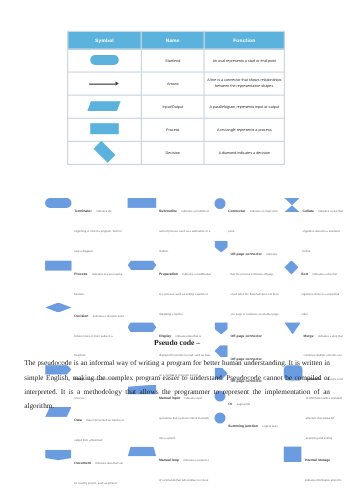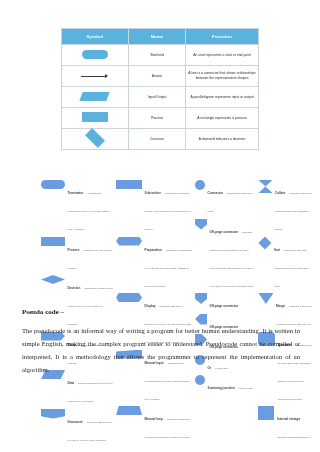--- a/index.html
+++ b/index.html
@@ -92,20 +92,21 @@
     clip-path:polygon(0 0,100% 0,50% 100%);}
   .b-db{width:17px;height:14px;border-radius:4px;}
   .b-istore{width:16px;height:14px;}
 
   
   .prose{position:absolute;left:22px;top:308px;width:278px;}
   .h-pseudo{
     font-family:"Liberation Serif",serif;
     font-size:7px;font-weight:bold;color:#1a1a1a;
     margin:0 0 9px 0;
+    text-align:center;
   }
   .p-body{
     font-family:"Liberation Serif",serif;
     font-size:6.6px;color:#1f1f1f;line-height:1.95;
     margin:0;text-align:justify;
   }
 </style>
 </head>
 <body>
 

